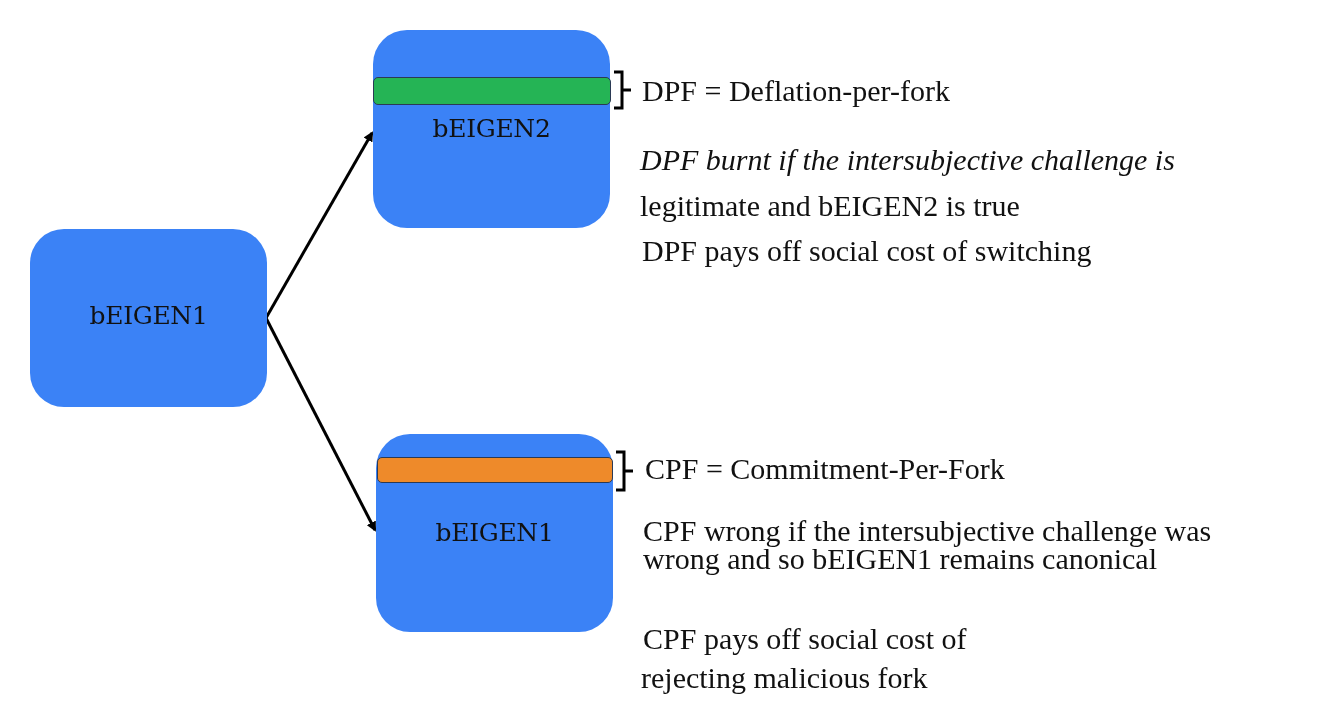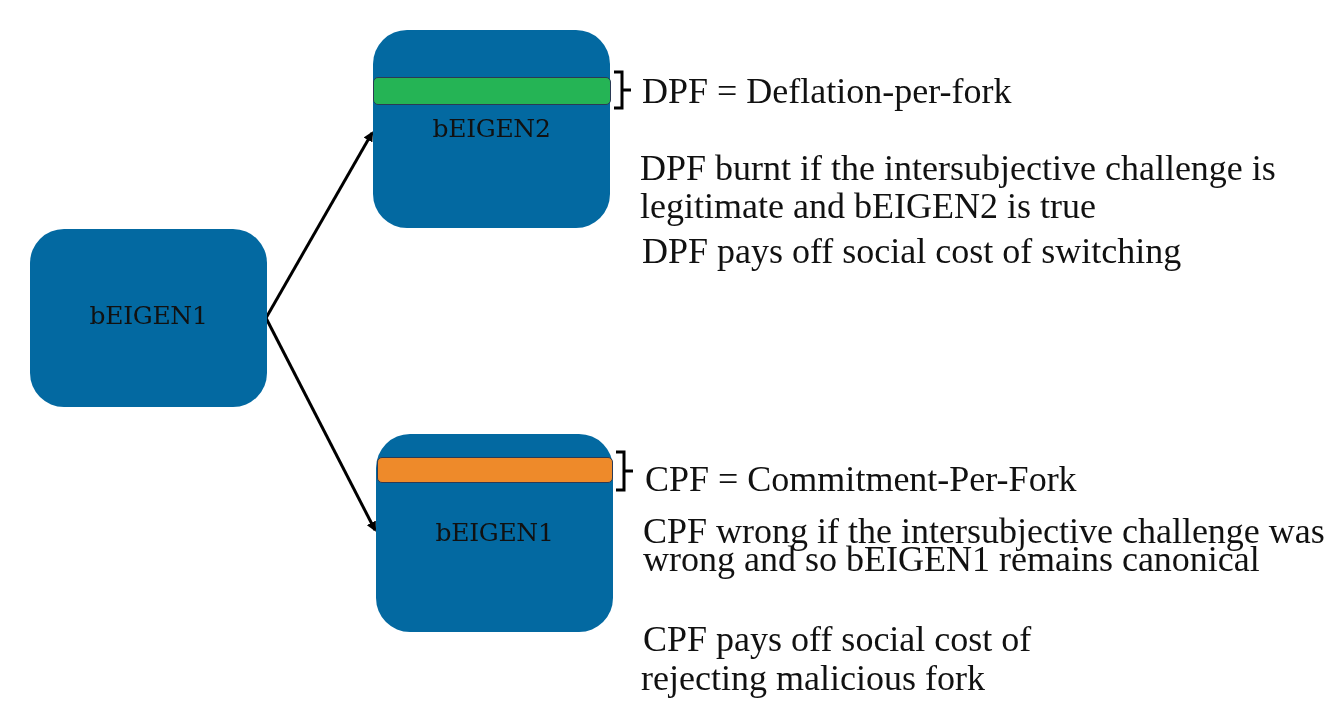--- a/index.html
+++ b/index.html
@@ -1,22 +1,22 @@
 <!DOCTYPE html>
 <html><head>
   <meta charset="utf-8">
   <style>
     html, body { margin: 0; padding: 0; background: #ffffff; }
     body { width: 1334px; height: 712px; position: relative; overflow: hidden;
            font-family: "DejaVu Serif", "Liberation Serif", serif; color: #111; }
-    .node { position: absolute; background: #0369a1; border-radius: 34px; }
+    .node { position: absolute; background: #3b82f6; border-radius: 34px; }
     .node-label { position: absolute; left: 0; right: 0; text-align: center;
                   font-family: "DejaVu Serif", serif; font-size: 25px; color: #111; letter-spacing: -0.3px; }
     .bar { position: absolute; border: 1.5px solid #2b3a55; border-radius: 5px; box-sizing: border-box; }
-    .txt { position: absolute; font-family: "Liberation Serif", serif; font-size: 36px; line-height: 36px;
+    .txt { position: absolute; font-family: "Liberation Serif", serif; font-size: 30px; line-height: 36px;
            color: #111; white-space: nowrap; }
     svg.arrows { position: absolute; left: 0; top: 0; }
   </style>
 </head>
 <body>
 
 <svg class="arrows" width="1334" height="712" viewBox="0 0 1334 712">
   <defs>
     <marker id="ah" markerWidth="10" markerHeight="10" refX="8" refY="5" orient="auto" markerUnits="userSpaceOnUse">
       <path d="M0,0 L10,5 L0,10 z" fill="#000"></path>
@@ -36,21 +36,21 @@
   <div class="bar" style="left:0px; top:47px; width:238px; height:28px; background:#25b455;"></div>
   <div class="node-label" style="top:84px;">bEIGEN2</div>
 </div>
 
 <div class="node" style="left:376px; top:434px; width:237px; height:198px;">
   <div class="bar" style="left:1px; top:23px; width:236px; height:26px; background:#ee8a2a;"></div>
   <div class="node-label" style="top:84px;">bEIGEN1</div>
 </div>
 
 <div class="txt" style="left:642px; top:73px;">DPF = Deflation-per-fork</div>
-<div class="txt" style="left:640px; top:150px;">DPF burnt if the intersubjective challenge is</div>
+<div class="txt" style="left:640px; top:142px;font-style:italic;">DPF burnt if the intersubjective challenge is</div>
 <div class="txt" style="left:640px; top:172px;margin-top:16px;">legitimate and bEIGEN2 is true</div>
 <div class="txt" style="left:642px; top:233px;text-align:center;">DPF pays off social cost of switching</div>
 
-<div class="txt" style="left:645px; top:451px;margin-top:10px;">CPF = Commitment-Per-Fork</div>
+<div class="txt" style="left:645px; top:451px;">CPF = Commitment-Per-Fork</div>
 <div class="txt" style="left:643px; top:513px;">CPF wrong if the intersubjective challenge was</div>
 <div class="txt" style="left:643px; top:541px;">wrong and so bEIGEN1 remains canonical</div>
 <div class="txt" style="left:643px; top:621px;">CPF pays off social cost of</div>
 <div class="txt" style="left:611px; top:660px;margin-left:30px;">rejecting malicious fork</div>
 
 </body></html>

